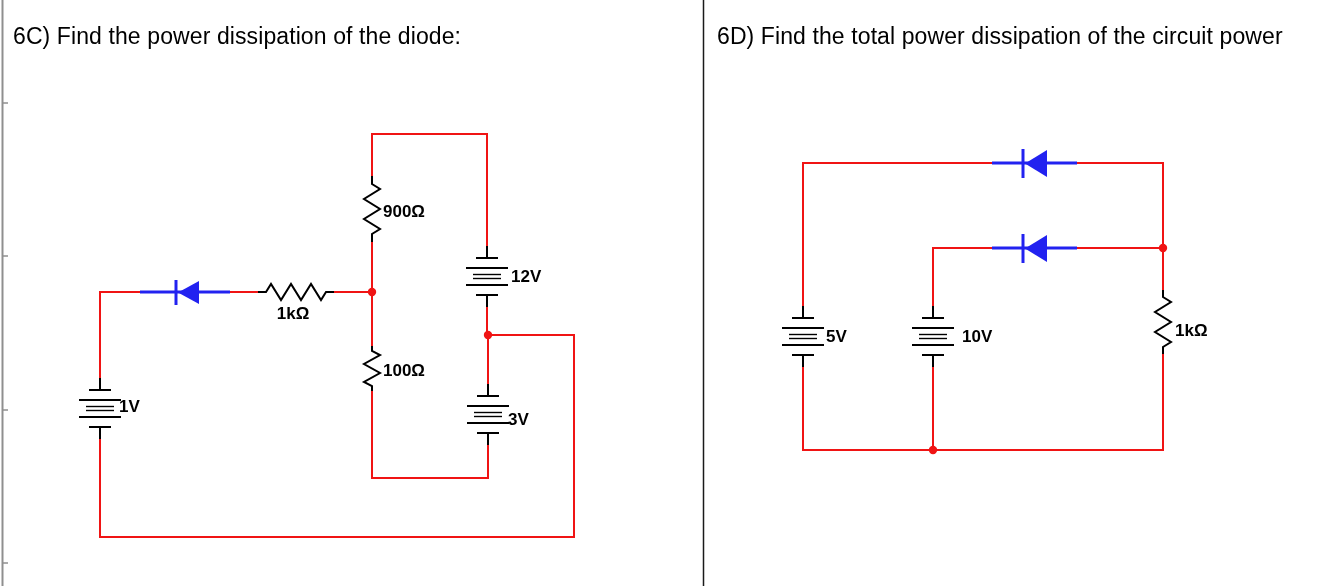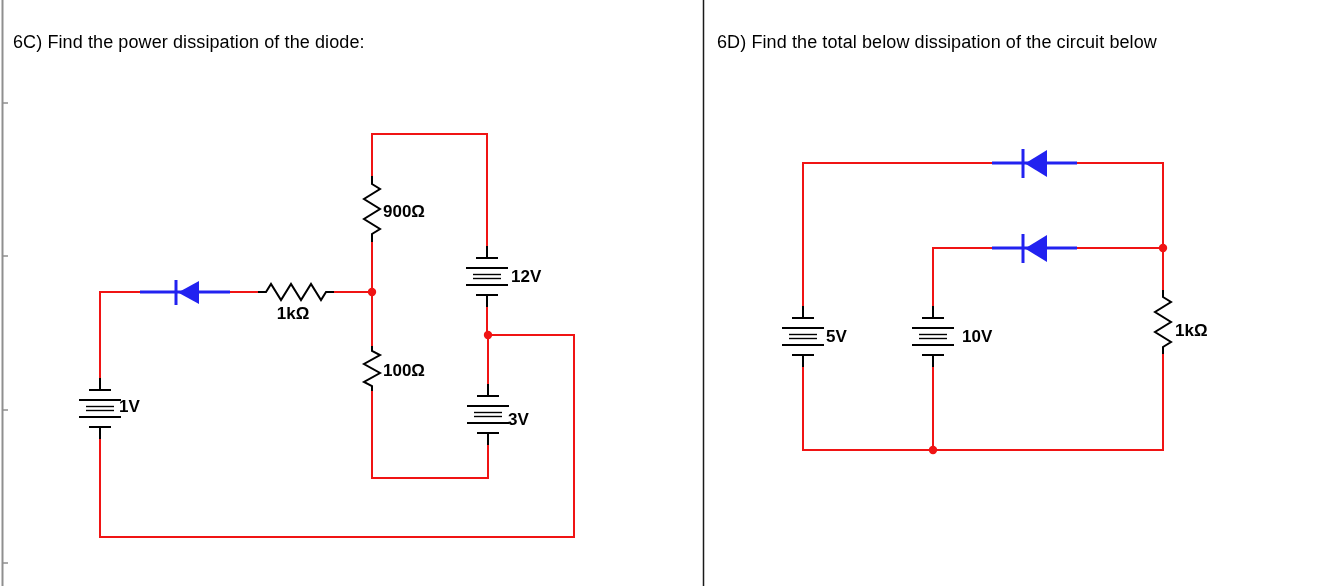--- a/index.html
+++ b/index.html
@@ -2,41 +2,41 @@
 <html style="--wire: #f01414; --diode: #2222f0; --component: #000000; --junction: #f01414; --divider: #1a1a1a; --page_edge: #8f8f8f;"><head>
 <meta charset="utf-8">
 <style>
   html,body{margin:0;padding:0;}
   body{
     width:1332px;height:586px;position:relative;overflow:hidden;
     background:#ffffff;
     font-family:"Liberation Sans",sans-serif;
   }
   .title{
-    position:absolute;top:32px;
-    font-size:18px;color:#000;white-space:nowrap;letter-spacing:0.1px;
+    position:absolute;top:23px;
+    font-size:23px;color:#000;white-space:nowrap;letter-spacing:0.1px;
   }
   #t6c{left:13px;}
   #t6d{left:717px;}
   svg.stage{position:absolute;left:0;top:0;}
   .wire{stroke:var(--wire);stroke-width:2;fill:none;stroke-linecap:square;}
   .bwire{stroke:var(--diode);stroke-width:3;fill:none;stroke-linecap:butt;}
   .comp{stroke:var(--component);stroke-width:2;fill:none;stroke-linecap:butt;}
   .tri{fill:var(--diode);stroke:none;}
   .dot{fill:var(--junction);stroke:none;}
   .lbl{font-family:"Liberation Sans",sans-serif;font-size:17px;font-weight:bold;fill:#000;}
   .edge{stroke:var(--page_edge);stroke-width:2;fill:none;}
   .tick{stroke:var(--page_edge);stroke-width:1.5;fill:none;}
   .divider{stroke:var(--divider);stroke-width:1.5;fill:none;}
 </style>
 </head>
 <body>
 
 <div id="t6c" class="title">6C) Find the power dissipation of the diode:</div>
-<div id="t6d" class="title">6D) Find the total below dissipation of the circuit below</div>
+<div id="t6d" class="title">6D) Find the total power dissipation of the circuit power</div>
 
 <svg class="stage" width="1332" height="586" viewBox="0 0 1332 586">
 
   <defs>
 
     <g id="battery">
       <line x1="0" y1="-12" x2="0" y2="0"></line>
       <line x1="-11" y1="0" x2="11" y2="0"></line>
       <line x1="-21" y1="10" x2="21" y2="10"></line>
       <line x1="-14" y1="16.5" x2="14" y2="16.5" stroke-width="1.4"></line>

